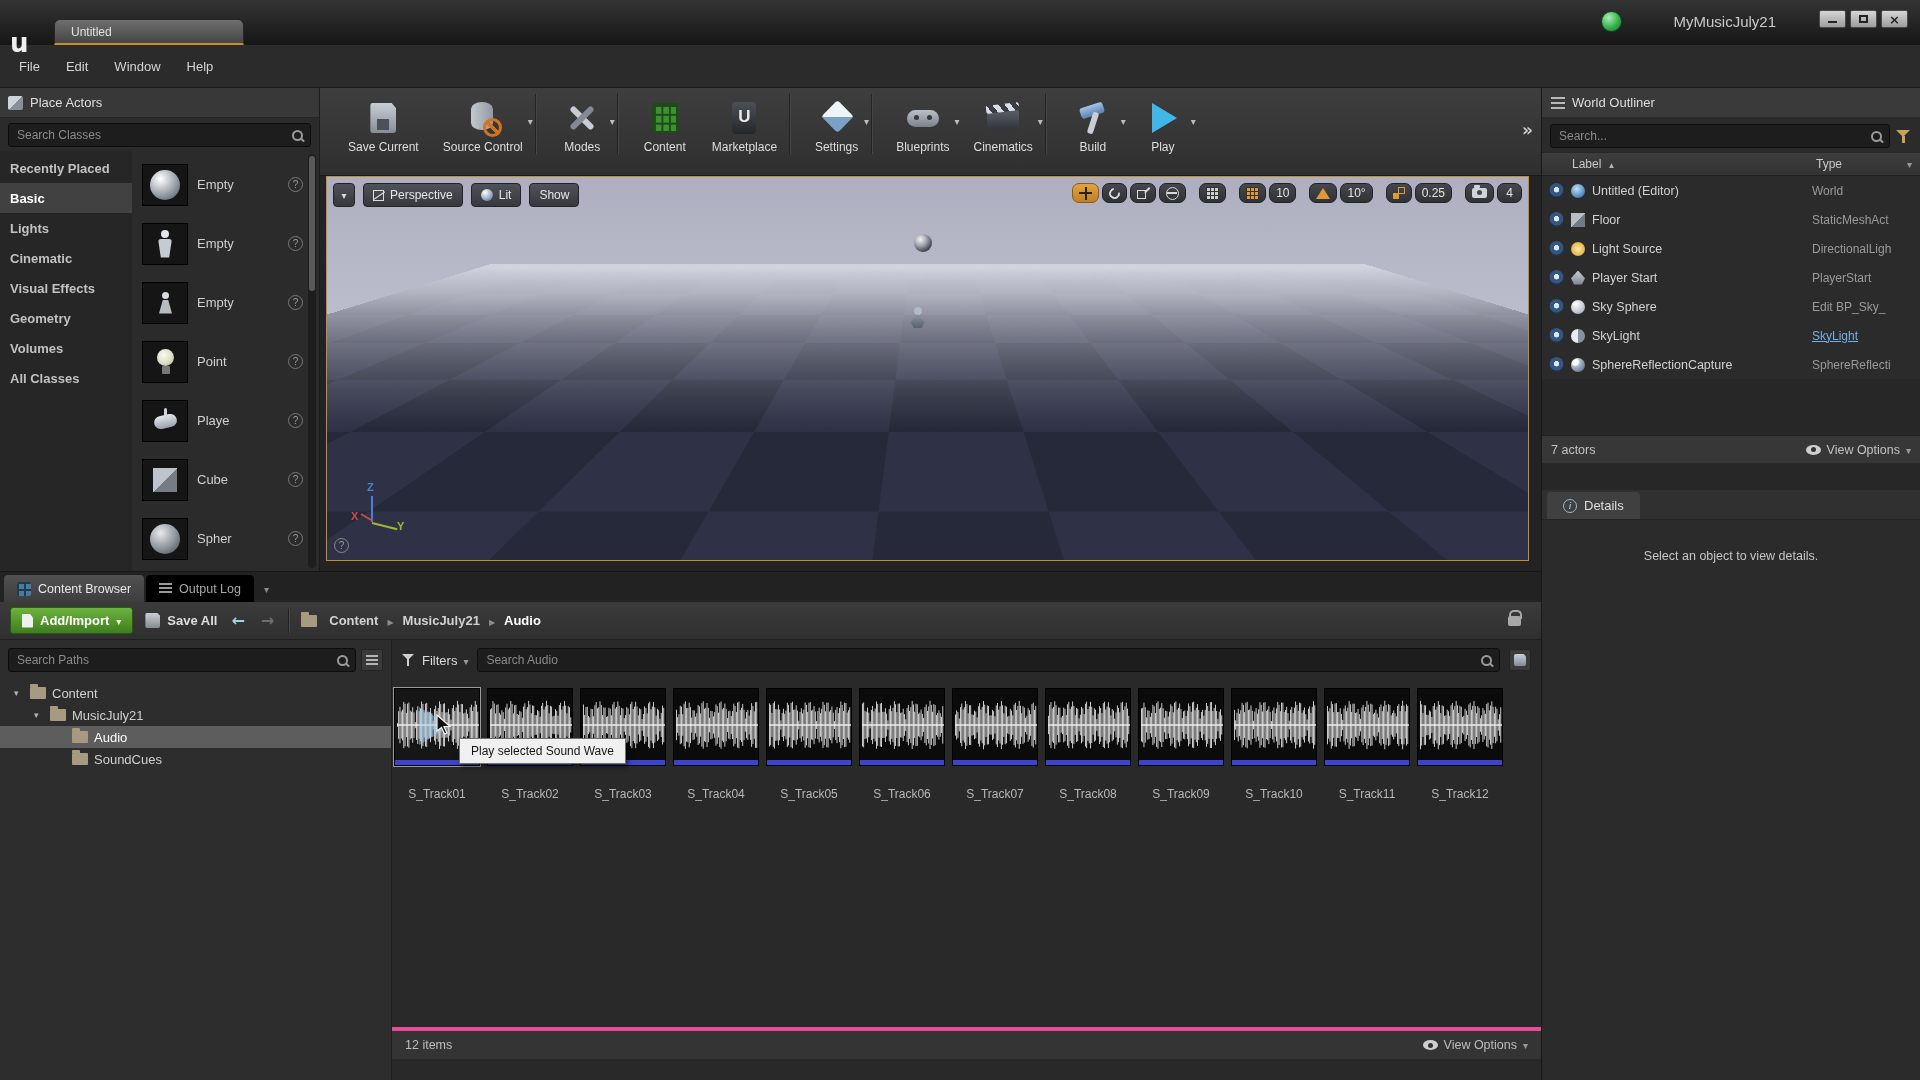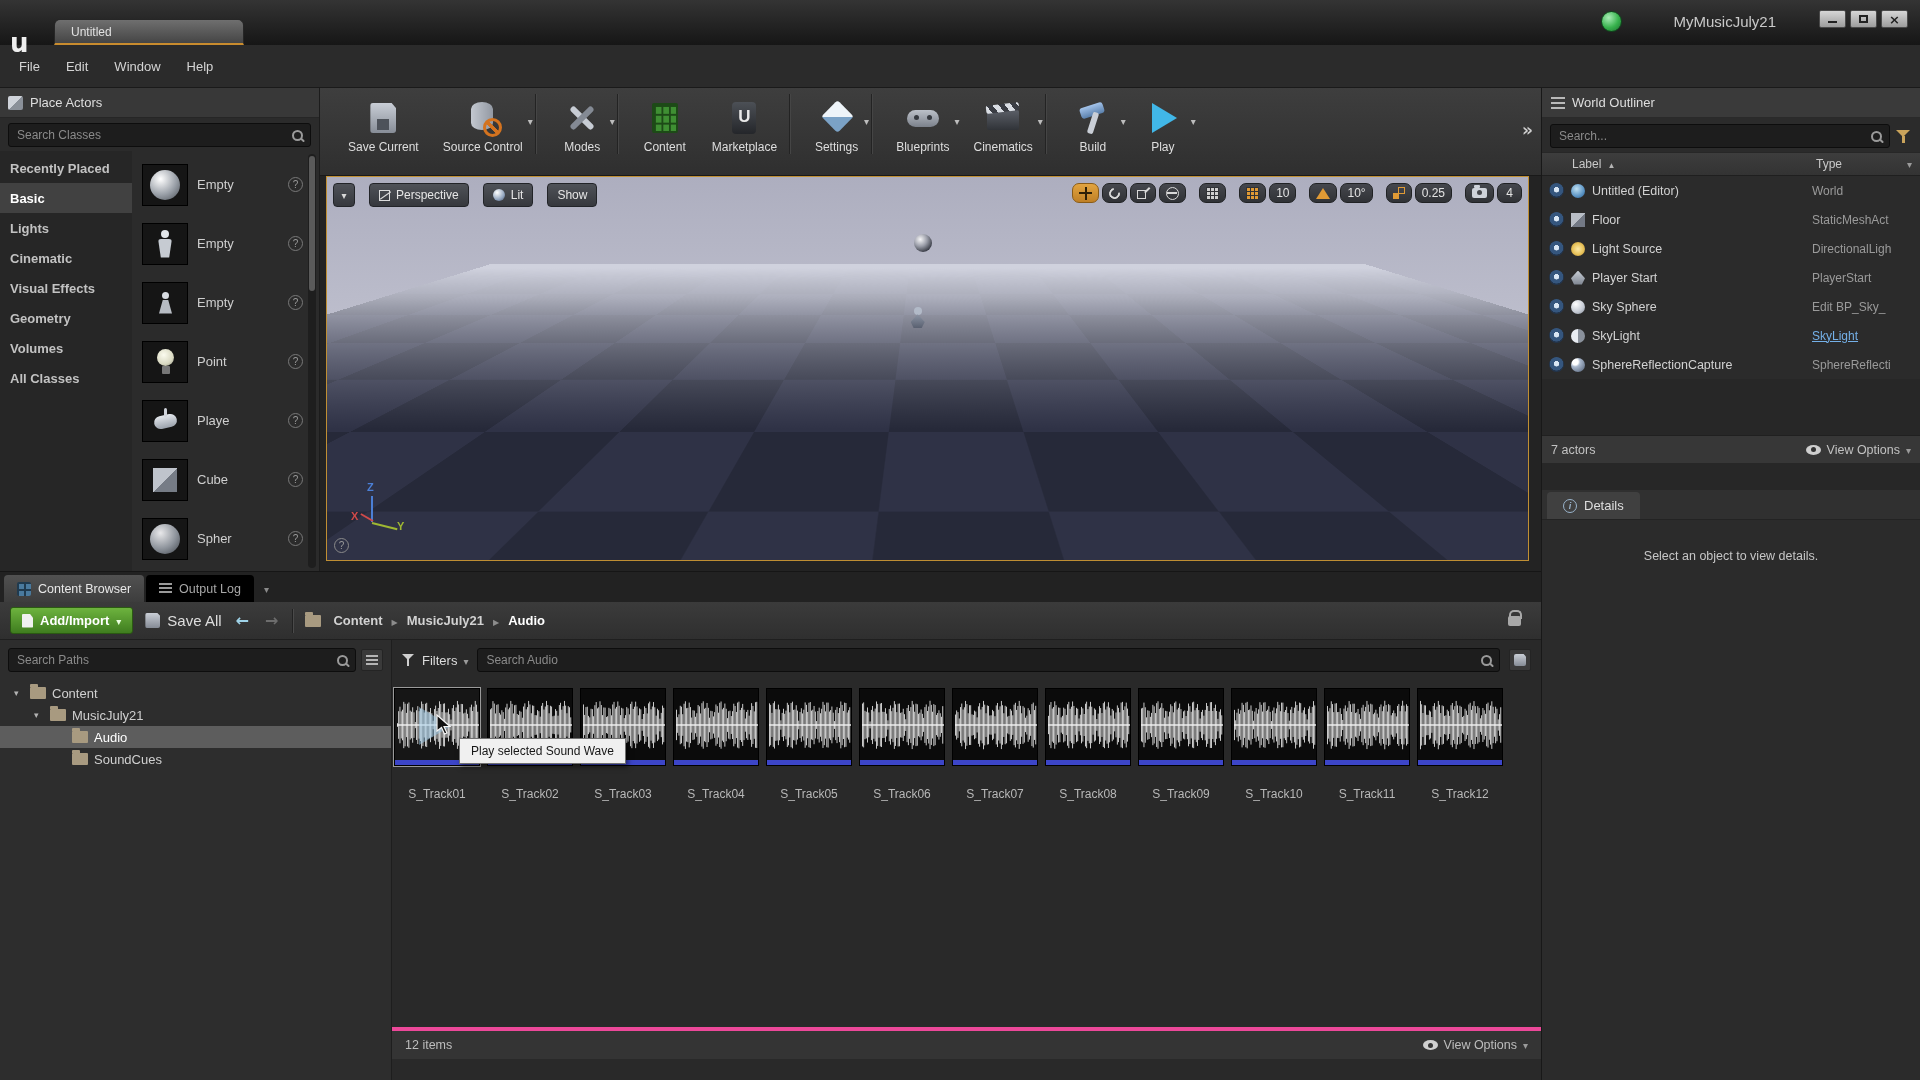--- a/index.html
+++ b/index.html
@@ -97,21 +97,21 @@
   #editor-bg { position:absolute; left:320px; top:176px; width:1221px; height:395px; background:#232323; }
   #viewport { position:absolute; left:326px; top:176px; width:1203px; height:385px; border:1px solid #c08f33; background:linear-gradient(#adaebf 0%,#c0c1cf 45%,#dcdde6 100%); overflow:hidden; }
   .vp-scene { position:absolute; inset:0; perspective:620px; perspective-origin:50% 34%; overflow:hidden; }
   .floor { position:absolute; left:50%; top:58%; width:1750px; height:1300px; transform:translate(-50%,-50%) rotateX(74deg); background:repeating-conic-gradient(#2f3246 0% 25%,#262939 0% 50%); background-size:240px 240px; }
   .floor::after { content:""; position:absolute; inset:0; background:linear-gradient(to top,rgba(208,210,222,0) 45%,rgba(208,210,222,0.78) 80%,rgba(208,210,222,1) 97%); }
   .vp-ball { position:absolute; left:48.9%; top:15%; width:18px; height:18px; border-radius:50%; background:radial-gradient(circle at 35% 30%,#f5f5f7,#9a9da8 40%,#3b3e48 75%,#14151b); }
   .vp-playerstart { position:absolute; left:48.6%; top:34%; width:14px; height:21px; }
   .vp-playerstart::before { content:""; position:absolute; left:3px; top:0; width:8px; height:8px; background:#b2bac8; border-radius:50%; }
   .vp-playerstart::after { content:""; position:absolute; left:0; top:7px; width:14px; height:14px; background:linear-gradient(#8d95a5,#596070); clip-path:polygon(50% 0,100% 55%,78% 100%,22% 100%,0 55%); }
 
-  .vp-tl { position:absolute; left:6px; top:6px; display:flex; gap:14px; }
+  .vp-tl { position:absolute; left:6px; top:6px; display:flex; gap:8px; }
   .vp-btn { height:24px; background:linear-gradient(#4f5258,#36383d); border:1px solid #222428; border-radius:4px; color:#e6e6e6; display:flex; align-items:center; gap:6px; padding:0 9px; font-size:12px; }
   .vp-caret { width:22px; justify-content:center; padding:0; }
   .vp-caret::after { content:"▾"; font-size:10px; color:#d8d8d8; }
   .ic-persp { width:11px; height:11px; border:1px solid #dcdcdc; position:relative; }
   .ic-persp::after { content:""; position:absolute; left:-1px; top:4px; width:13px; height:1px; background:#dcdcdc; transform:rotate(-35deg); }
   .ic-lit { width:12px; height:12px; border-radius:50%; background:radial-gradient(circle at 35% 30%,#ffffff,#93a6c0 60%,#43506a); }
 
   .vp-tr { position:absolute; right:6px; top:6px; display:flex; gap:3px; align-items:center; }
   .vchip { height:20px; min-width:25px; background:linear-gradient(#45474d,#303236); border:1px solid #202224; border-radius:7px; display:flex; align-items:center; justify-content:center; color:#e3e3e3; font-size:12px; padding:0 6px; }
   .vchip.active { background:linear-gradient(#e2a440,#bf8026); border-color:#8a5c17; color:#2e2007; }
@@ -195,21 +195,21 @@
   .cb-tab:nth-child(1) { background:linear-gradient(#515151,#3d3d3d); color:#e8e8e8; }
   .ic-cbtab { width:14px; height:14px; background-color:#4a7a9e; background-image:linear-gradient(#203a4e 2px,transparent 2px),linear-gradient(90deg,#203a4e 2px,transparent 2px); background-size:50% 50%; border-radius:2px; }
   .ic-logtab { width:13px; height:12px; background:linear-gradient(#9a9a9a 2px,transparent 2px); background-size:100% 4px; }
   .tabs-caret { margin:0 0 6px 8px; }
   .tabs-caret::after { content:"▾"; color:#8a8a8a; font-size:10px; }
 
   .cb-toolbar { height:38px; background:linear-gradient(#3b3b3b,#2f2f2f); border-bottom:1px solid #1f1f1f; display:flex; align-items:center; gap:12px; padding:0 10px; }
   .btn-add { height:27px; background:linear-gradient(#6db33e,#3f7d1f); border:1px solid #2b5a12; border-radius:3px; color:#fff; font-weight:bold; font-size:13px; display:flex; align-items:center; gap:7px; padding:0 11px; }
   .ic-doc { width:11px; height:14px; background:#f0f0f0; border-radius:1px; clip-path:polygon(0 0,70% 0,100% 30%,100% 100%,0 100%); }
   .btn-add .caret::after { color:#eaffe0; }
-  .btn-saveall { display:flex; align-items:center; gap:7px; color:#dedede; font-size:15px; font-weight:normal; }
+  .btn-saveall { display:flex; align-items:center; gap:7px; color:#dedede; font-size:13px; font-weight:bold; }
   .ic-floppy { width:15px; height:15px; background:linear-gradient(#c9ced6,#858b95); border-radius:2px; clip-path:polygon(0 0,80% 0,100% 20%,100% 100%,0 100%); position:relative; }
   .nav-arrow { font:bold 16px "DejaVu Sans",sans-serif; padding:0 2px; }
   .nav-back { color:#9fd3e8; }
   .nav-fwd { color:#6d6d6d; }
   .vsep { width:1px; height:24px; background:#222; box-shadow:1px 0 0 #4a4a4a; }
   .folder-icon { width:16px; height:12px; background:#a89a80; border-radius:1px; position:relative; flex:none; }
   .folder-icon::before { content:""; position:absolute; top:-3px; left:0; width:8px; height:3px; background:#a89a80; border-radius:1px 1px 0 0; }
   .breadcrumb { display:flex; align-items:center; gap:9px; }
   .crumb { display:flex; align-items:center; gap:9px; }
   .crumb-label { color:#d2d2d2; font-size:13px; font-weight:bold; }

